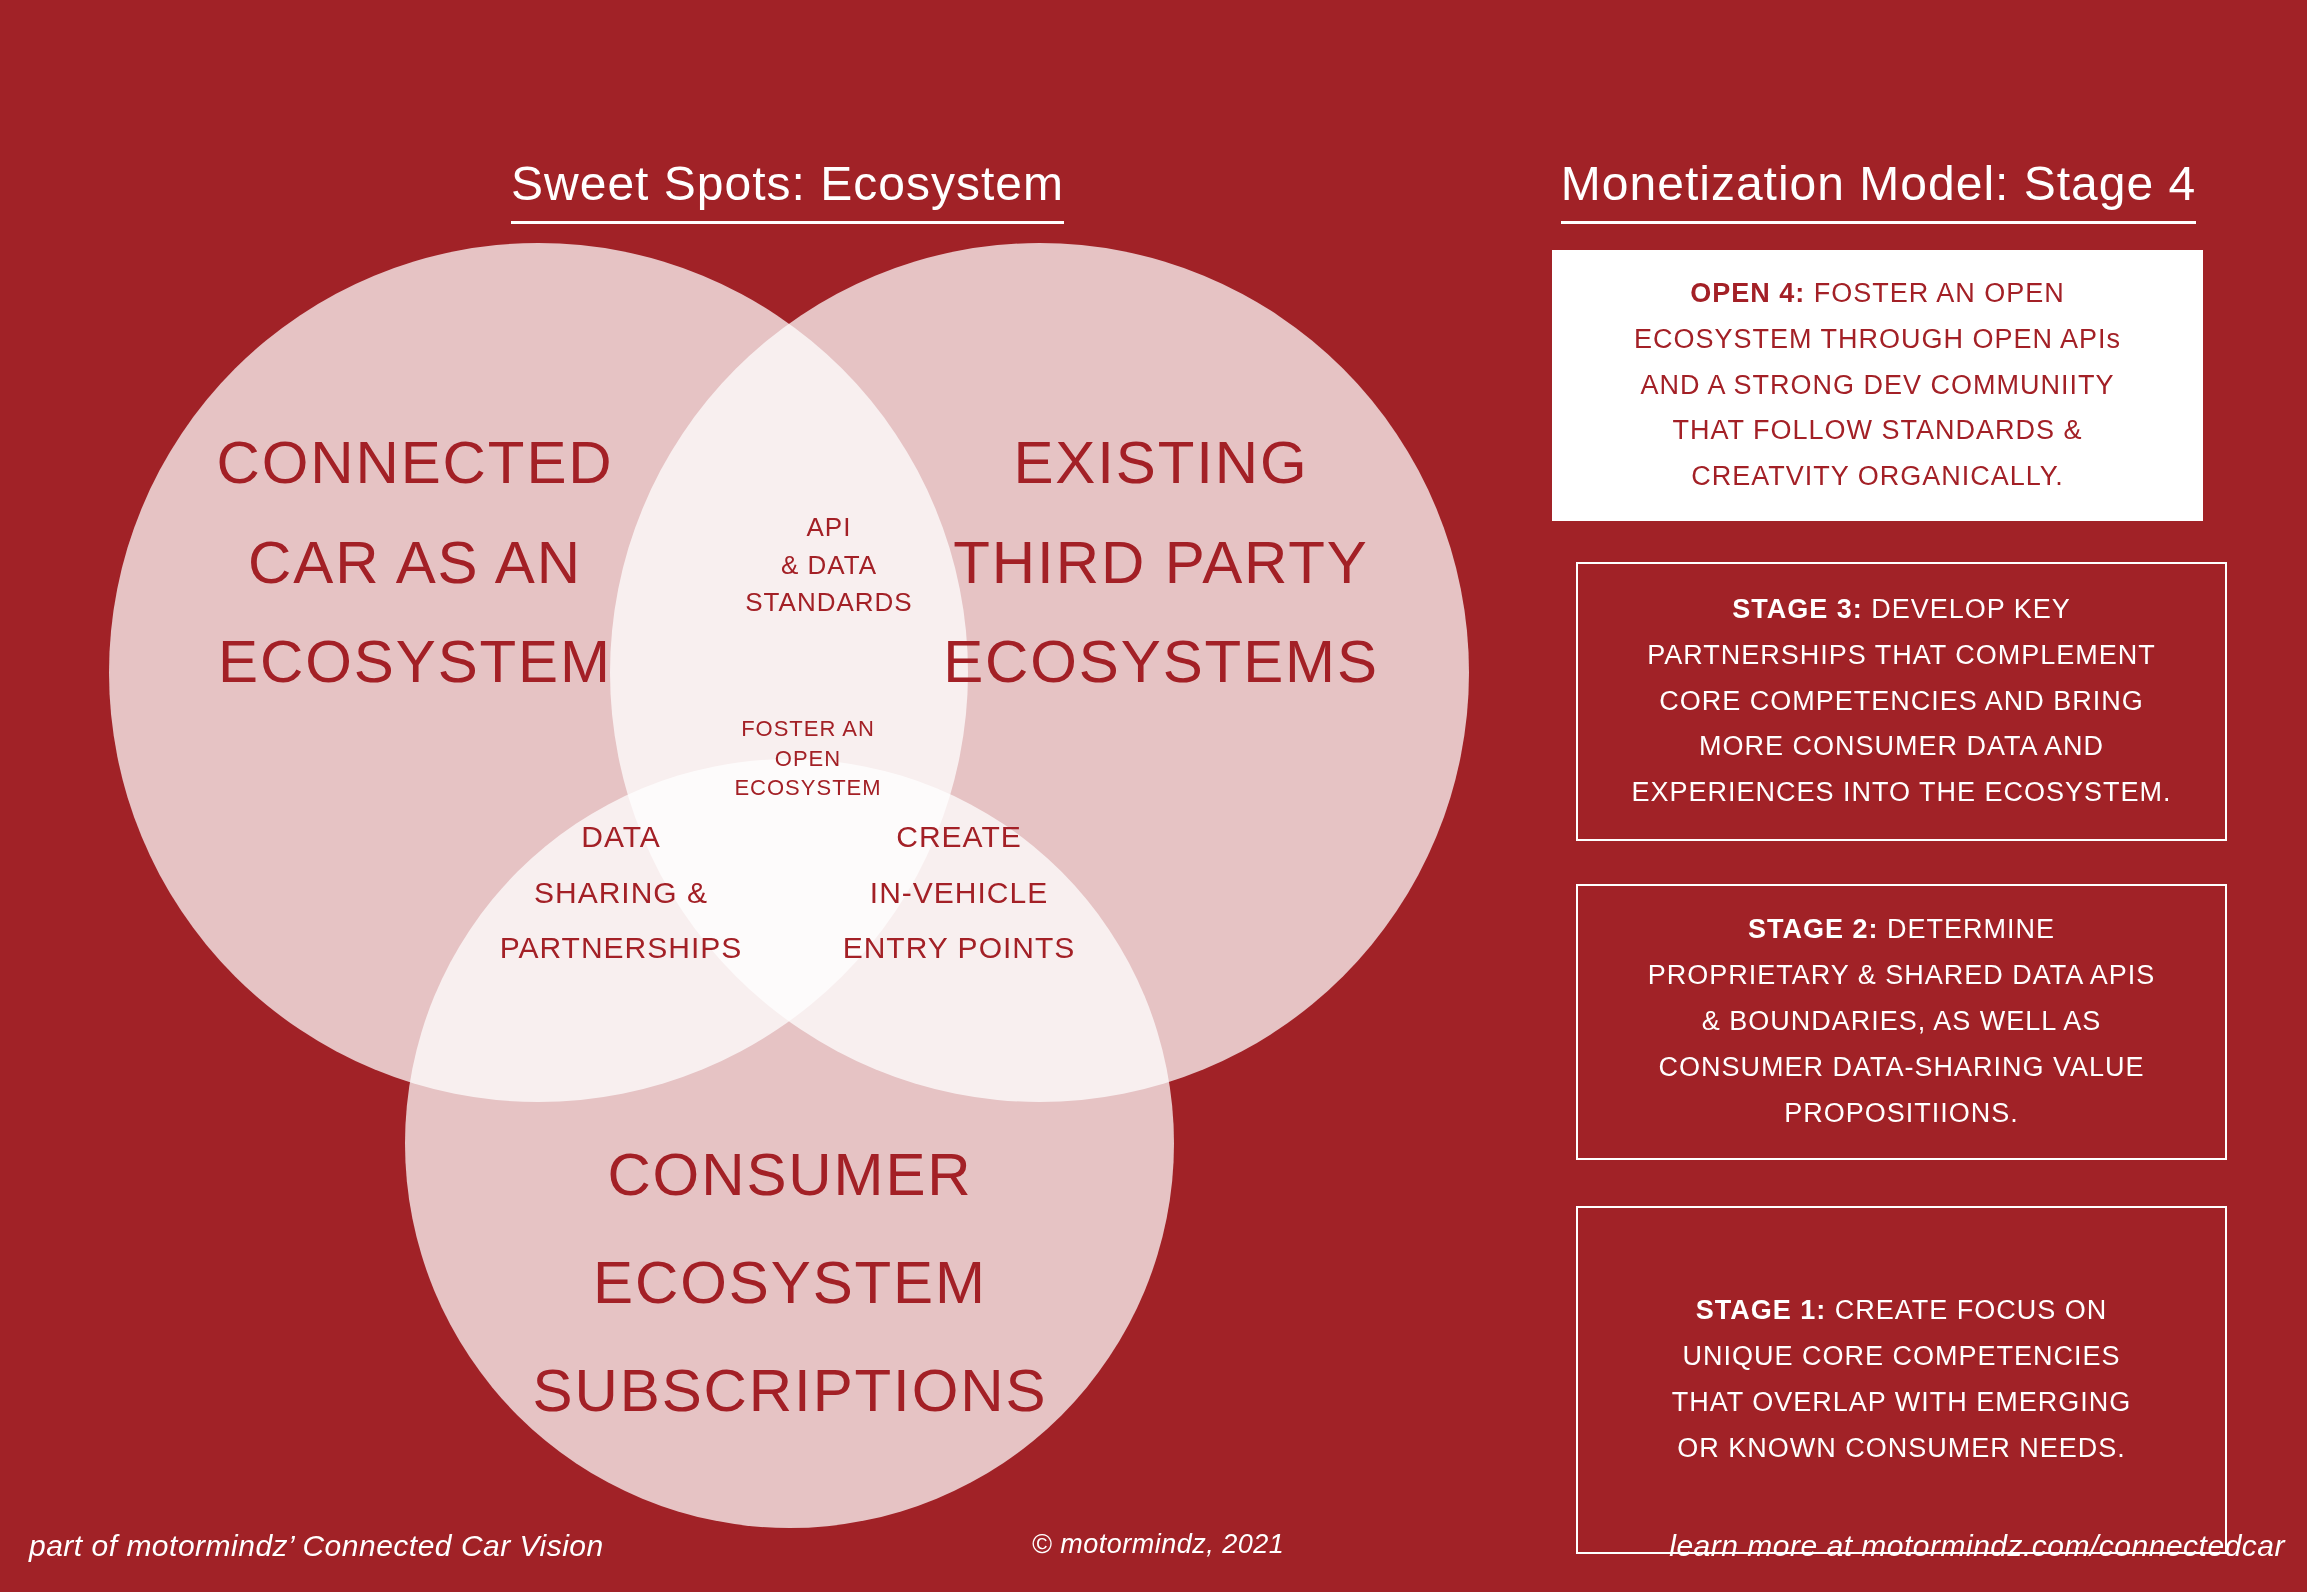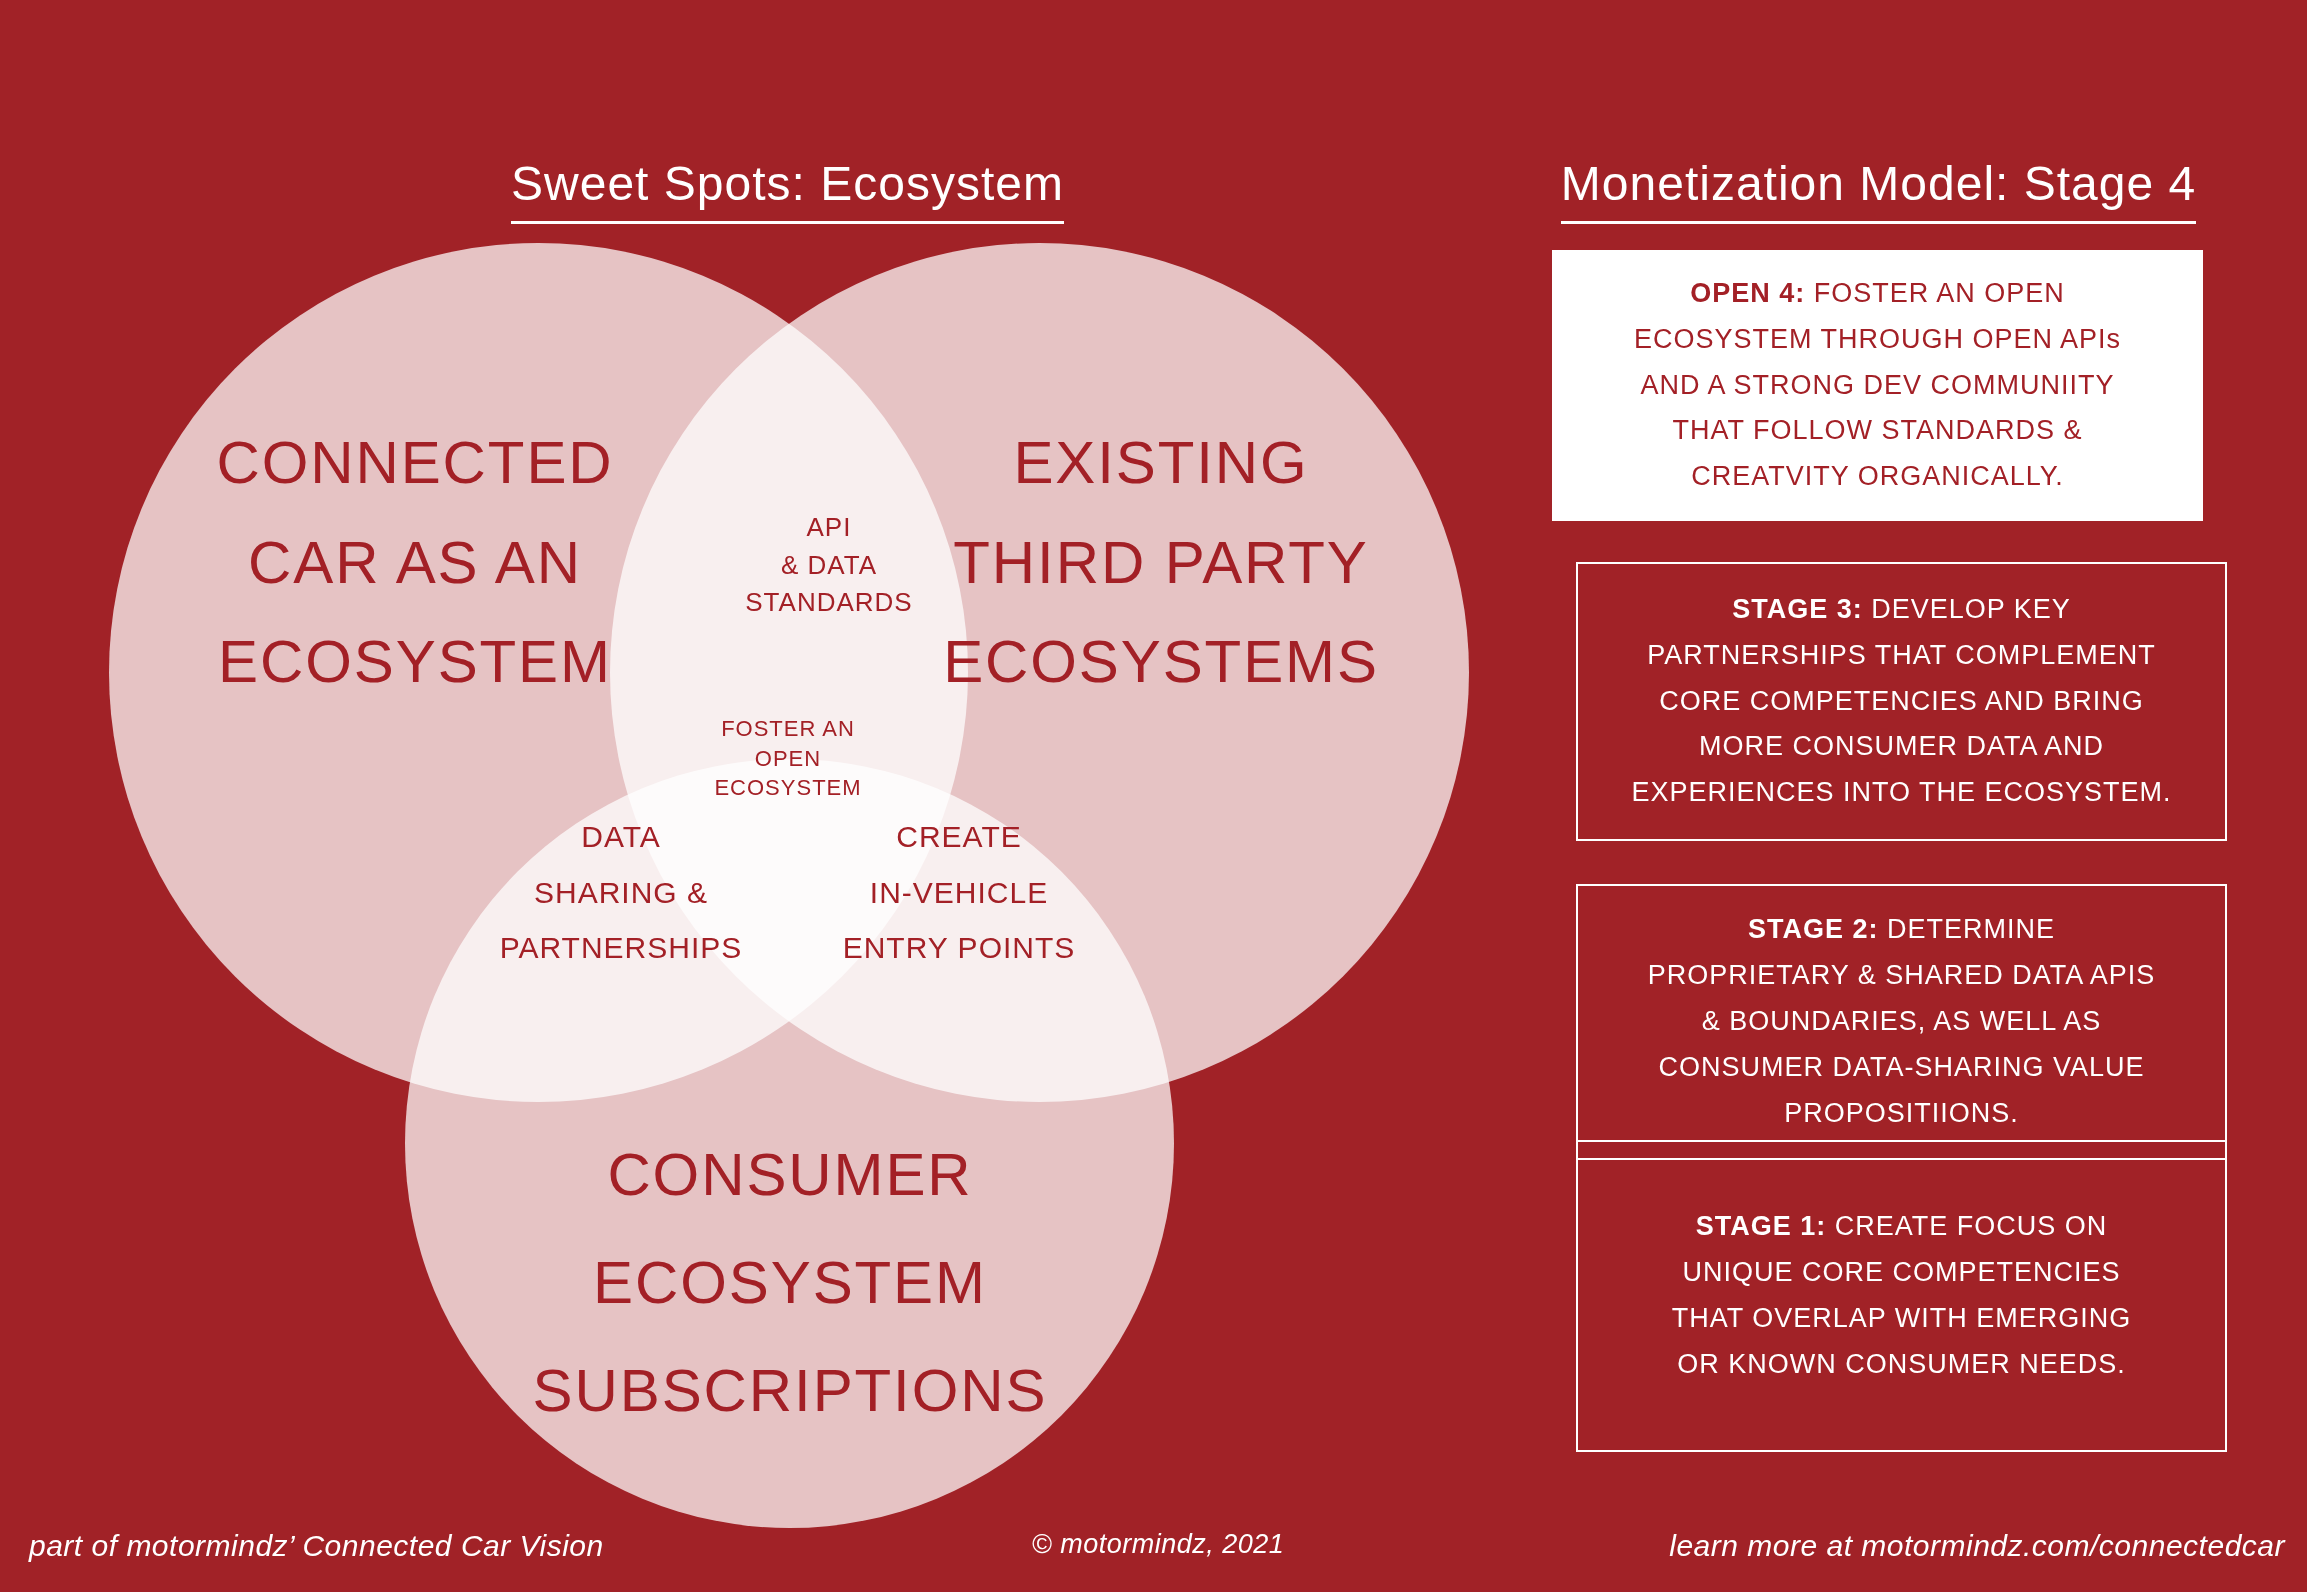--- a/index.html
+++ b/index.html
@@ -49,21 +49,21 @@
   .venn-label {
     position: absolute;
     transform: translate(-50%,-50%);
     text-align: center;
     color: #A32026;
     white-space: pre-line;
   }
   .lbl-big   { font-size: 60px; line-height: 1.66; letter-spacing: 1.9px; }
   .lbl-consumer { font-size: 60px; line-height: 1.8; letter-spacing: 1.9px; }
   .lbl-mid   { font-size: 26px; line-height: 1.45; letter-spacing: 1px; margin-left: 41px; }
-  .lbl-small { font-size: 22px; line-height: 1.35; letter-spacing: 1px; }
+  .lbl-small { font-size: 22px; line-height: 1.35; letter-spacing: 1px; margin-left: 20px; }
   .lbl-low   { font-size: 30px; line-height: 1.85; letter-spacing: 1px; }
 
   .lbl-connected { left: 415px;  top: 562px; }
   .lbl-existing  { left: 1161px; top: 562px; }
   .lbl-consumer  { left: 790px;  top: 1283px; }
   .lbl-api       { left: 788px;  top: 566px; }
   .lbl-foster    { left: 788px;  top: 759px; }
   .lbl-sharing   { left: 621px;  top: 892px; }
   .lbl-create    { left: 959px;  top: 892px; }
 
@@ -91,21 +91,21 @@
   }
   .stage-outline {
     background: transparent;
     color: #FFFFFF;
     border: 2.9px solid #FFFFFF;
     margin-left: 24px;
   }
   .stage-4 { top: 250px;  height: 271px; }
   .stage-3 { top: 562px;  height: 279px; }
   .stage-2 { top: 884px;  height: 276px; }
-  .stage-1 { top: 1140px; height: 312px; }
+  .stage-1 { top: 1206px; height: 348px; }
 
   
   .footer-text {
     position: absolute;
     top: 1529px;
     color: #FFFFFF;
     font-style: italic;
     font-size: 30px;
     letter-spacing: 0.5px;
   }

